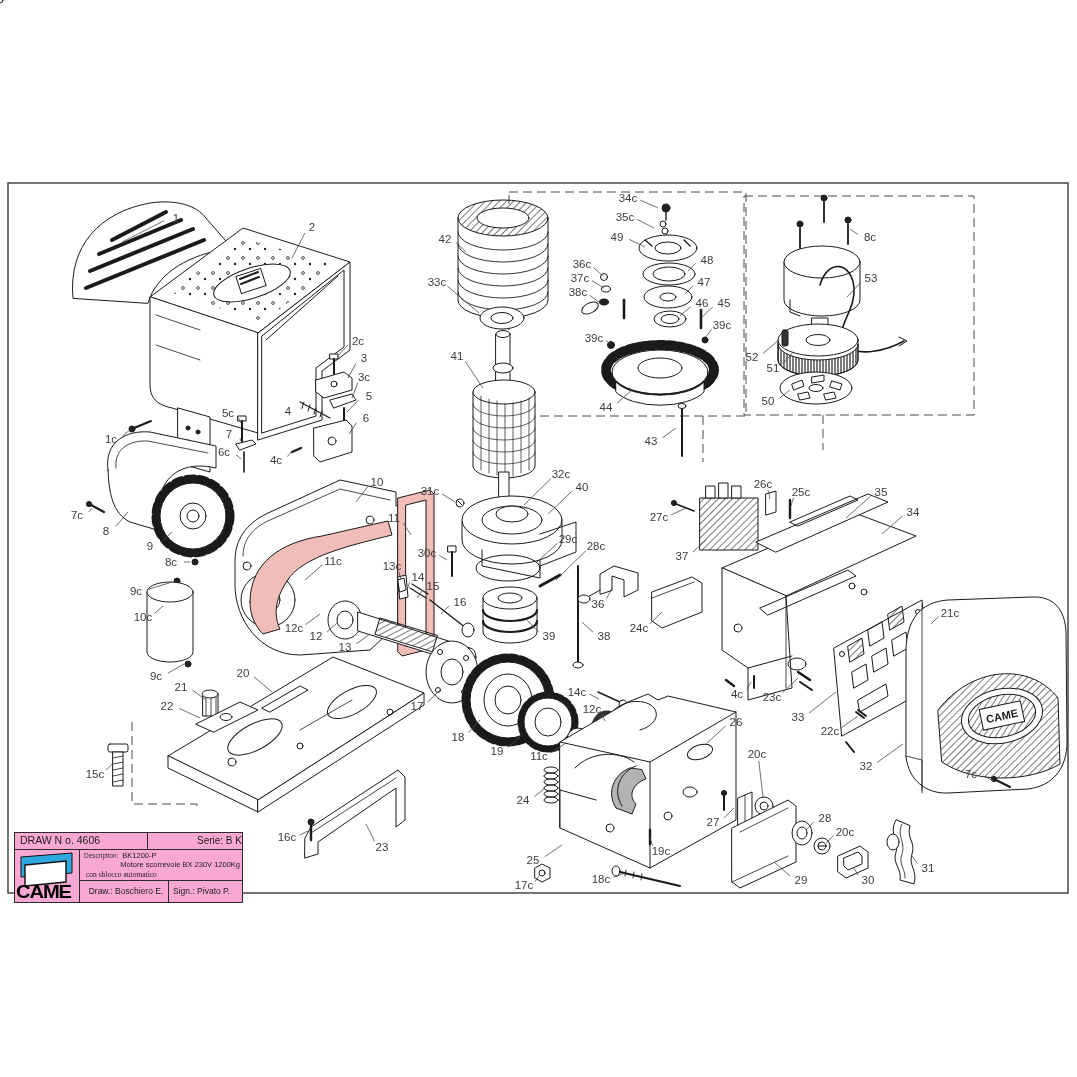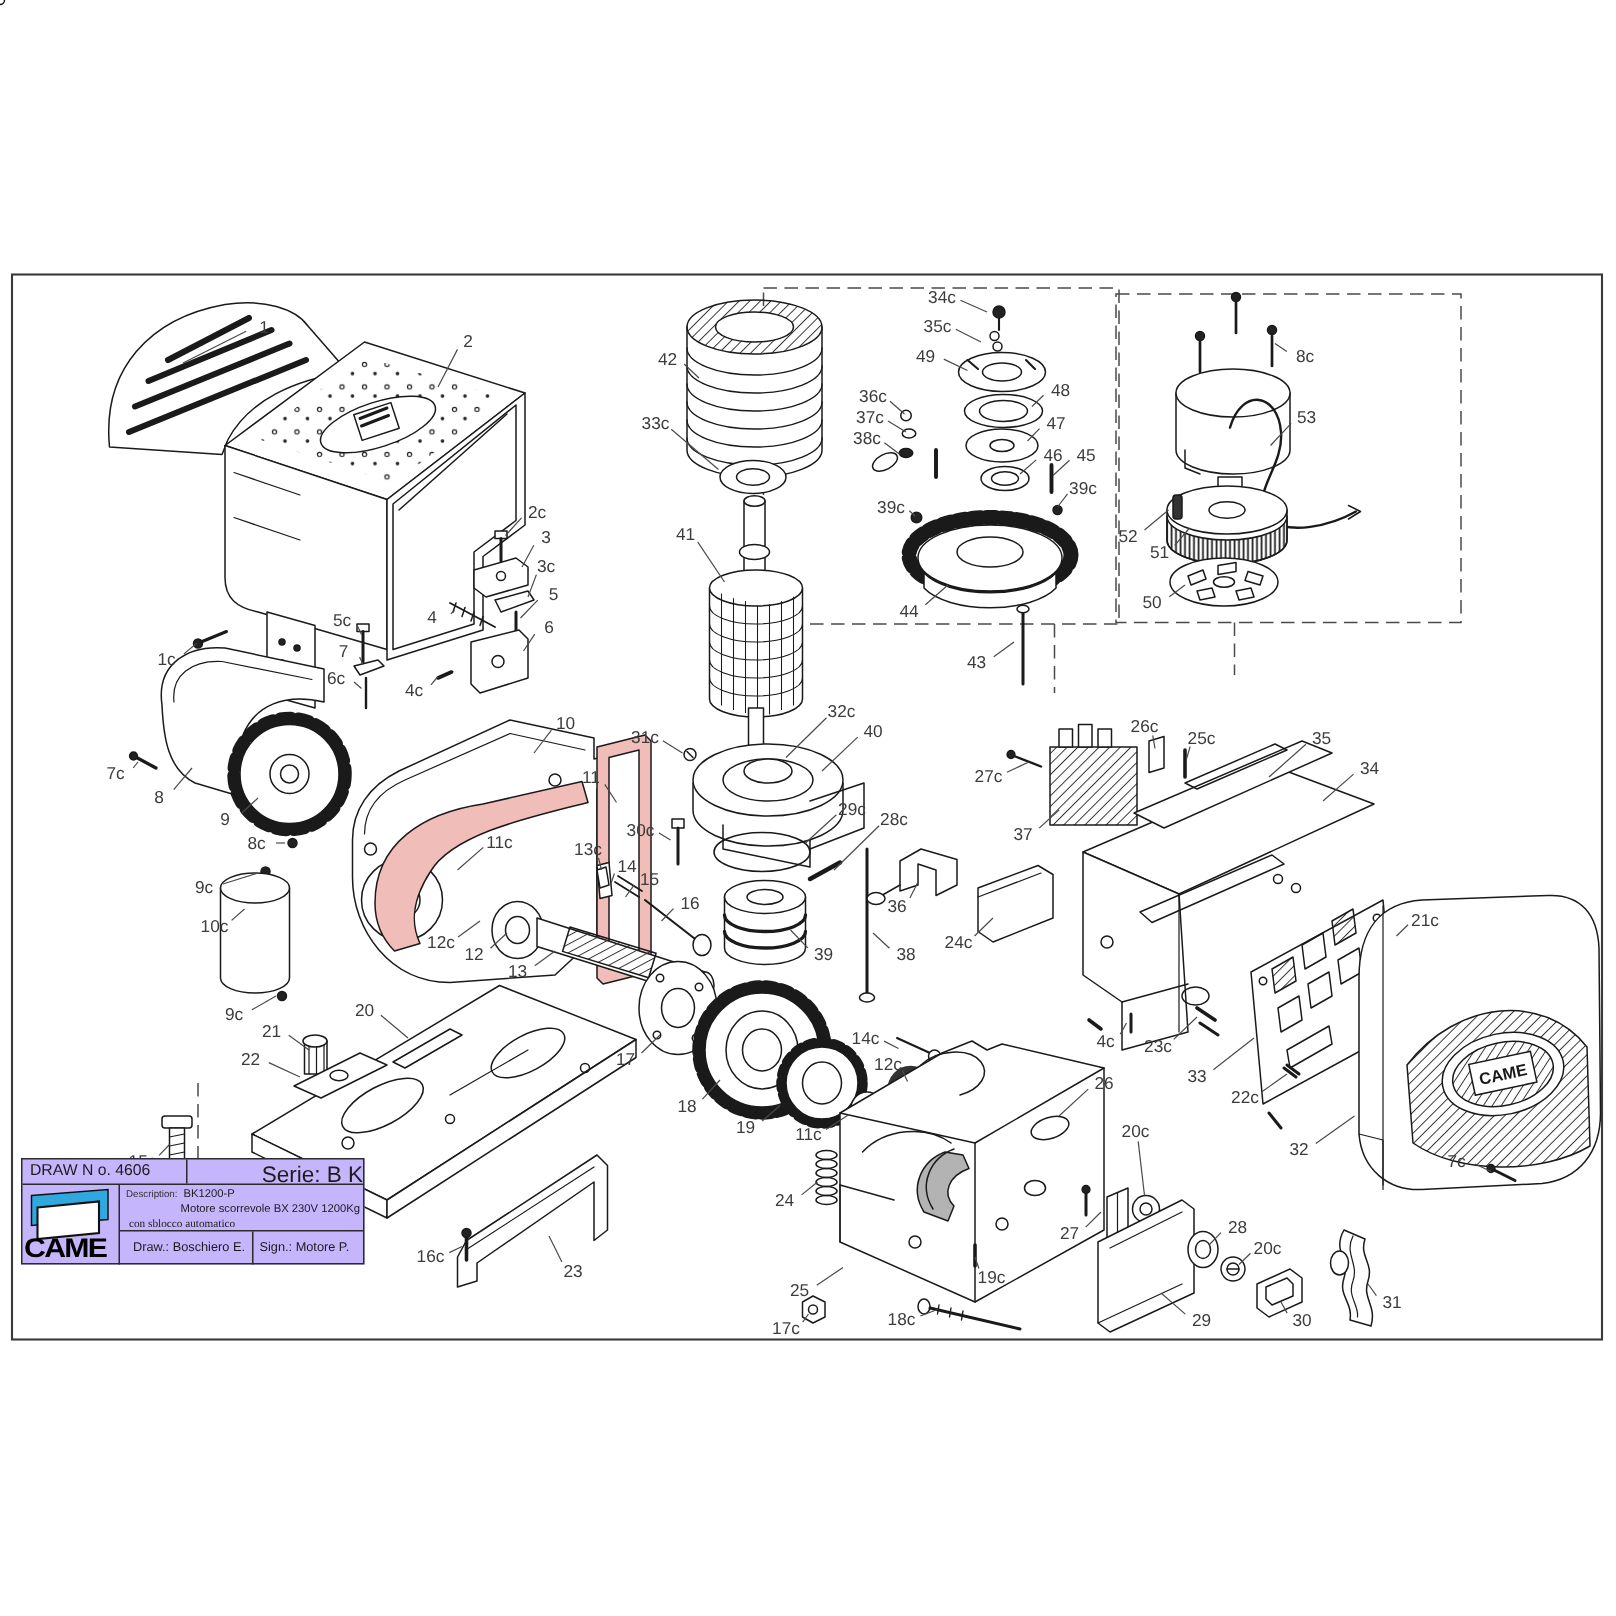--- a/index.html
+++ b/index.html
@@ -1,26 +1,26 @@
 <!DOCTYPE html>
 <html><head>
 <meta charset="utf-8">
 <style>
   html,body{margin:0;padding:0;background:#ffffff;}
   .page{position:relative;width:1077px;height:1077px;background:#fff;overflow:hidden;
         font-family:"Liberation Sans",sans-serif;}
   .page svg{position:absolute;left:0;top:0;}
   
-  .tblock{position:absolute;left:14px;top:772px;width:229px;height:71px;
-          border:1px solid #2b2b2b;background:#c4b5fd;font-family:"Liberation Sans",sans-serif;
+  .tblock{position:absolute;left:14px;top:832px;width:229px;height:71px;
+          border:1px solid #2b2b2b;background:#f9a8d4;font-family:"Liberation Sans",sans-serif;
           color:#1c1c1c;box-sizing:border-box;}
   .tb-row1{display:flex;height:16px;border-bottom:1px solid #2b2b2b;}
   .tb-drawno{width:142px;border-right:1px solid #2b2b2b;font-size:10.5px;
              padding:1px 0 0 5px;box-sizing:border-box;white-space:nowrap;}
-  .tb-serie{flex:1;font-size:15px;padding:2px 0 0 5px;box-sizing:border-box;white-space:nowrap;margin-left:44px;}
+  .tb-serie{flex:1;font-size:10px;padding:2px 0 0 5px;box-sizing:border-box;white-space:nowrap;margin-left:44px;}
   .tb-body{display:flex;height:53px;}
   .tb-logo{width:65px;border-right:1px solid #2b2b2b;position:relative;box-sizing:border-box;}
   .tb-logo svg{position:absolute;left:0;top:0;}
   .tb-right{flex:1;display:flex;flex-direction:column;box-sizing:border-box;}
   .tb-desc{height:31px;border-bottom:1px solid #2b2b2b;padding:1px 2px 0 4px;
            font-size:7.5px;line-height:1.25;box-sizing:border-box;}
   .tb-desc .dlabel{font-size:6.5px;color:#333;margin-right:4px;}
   .tb-desc .l2{padding-left:14px;white-space:nowrap;text-align:right;}
   .tb-desc .l3{padding-left:2px;white-space:nowrap;font-family:Liberation Serif, serif;}
   .tb-sign{flex:1;display:flex;}
@@ -688,19 +688,19 @@
       <div class="came-word">CAME</div>
     </div>
     <div class="tb-right">
       <div class="tb-desc">
         <div><span class="dlabel">Description:</span><span>BK1200-P</span></div>
         <div class="l2">Motore scorrevole BX 230V 1200Kg</div>
         <div class="l3">con sblocco automatico</div>
       </div>
       <div class="tb-sign">
         <div class="tb-draw">Draw.: Boschiero E.</div>
-        <div class="tb-pivato">Sign.: Motore P.</div>
+        <div class="tb-pivato">Sign.: Pivato P.</div>
       </div>
     </div>
   </div>
 </div>
 
 </div>
 
 </body></html>

